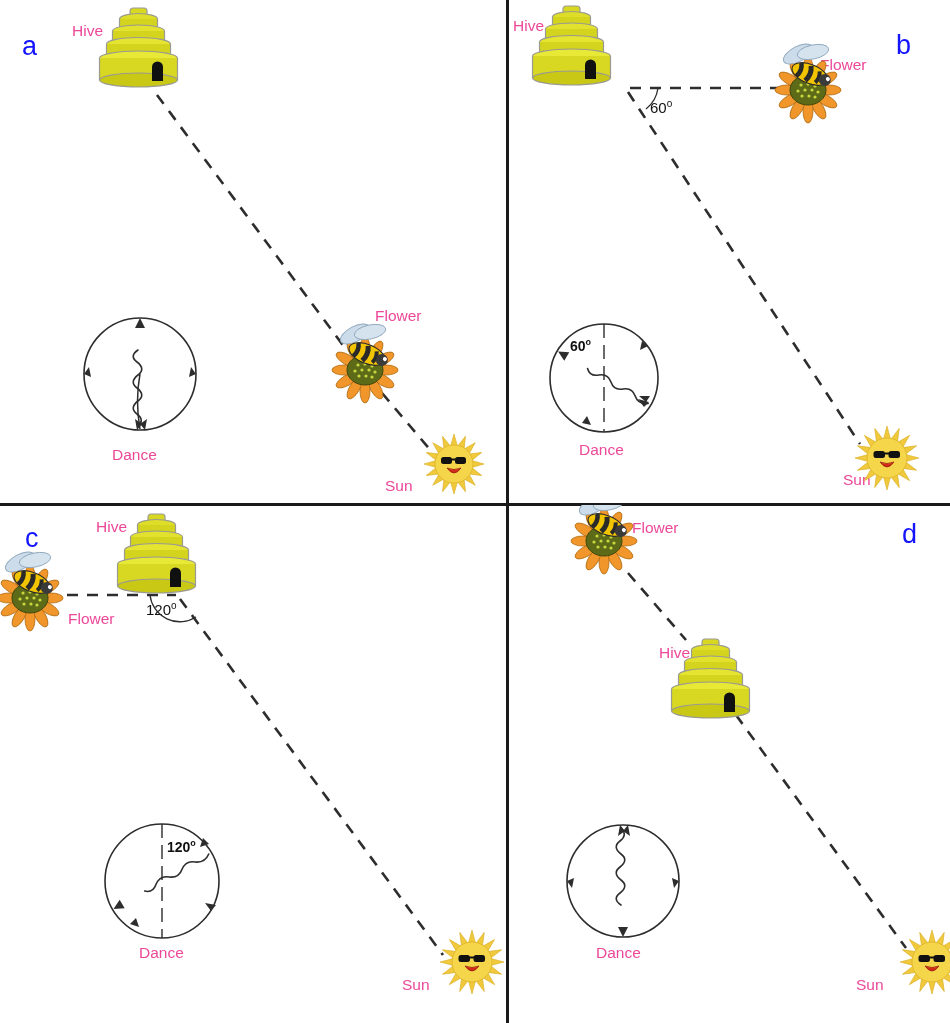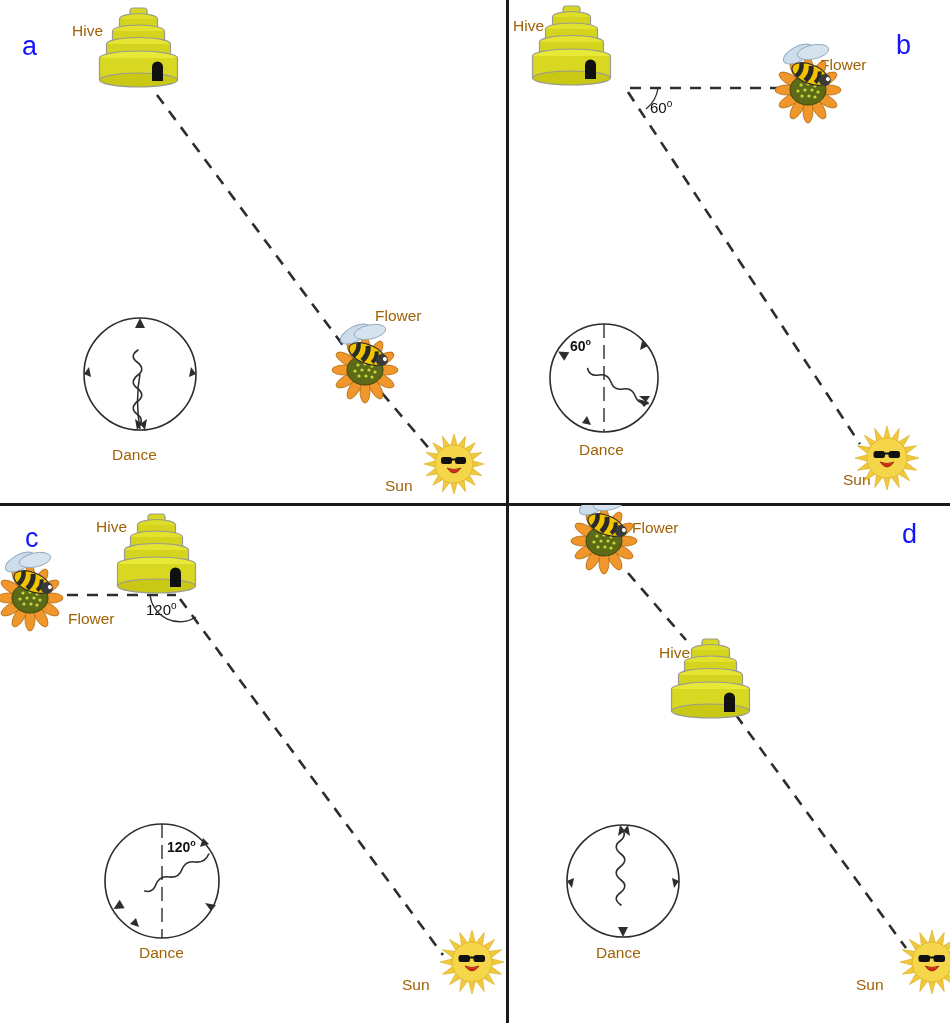--- a/index.html
+++ b/index.html
@@ -12,21 +12,21 @@
   #panel-c{left:0;top:505px;width:508px;height:518px;}
   #panel-d{left:508px;top:505px;width:442px;height:518px;}
 
   .divider{position:absolute;background:#1a1a1a;}
   #div-vert{left:506px;top:0;width:2.5px;height:1023px;}
   #div-horz{left:0;top:503px;width:950px;height:2.5px;}
 
   .panel-letter{position:absolute;color:#1414ff;font-size:27px;font-weight:400;
     font-family:"Liberation Sans",sans-serif;line-height:1;}
 
-  .lbl{position:absolute;color:#a16207;font-size:15.5px;white-space:nowrap;
+  .lbl{position:absolute;color:#ec4899;font-size:15.5px;white-space:nowrap;
     font-family:"Liberation Sans",sans-serif;line-height:1;}
   .ang-lbl{position:absolute;color:#111;font-size:15px;white-space:nowrap;
     font-family:"Liberation Sans",sans-serif;line-height:1;}
   .ang-lbl .deg{font-size:10px;vertical-align:super;}
   .dance-ang{position:absolute;color:#111;font-size:14px;font-weight:bold;white-space:nowrap;
     font-family:"Liberation Sans",sans-serif;line-height:1;}
   .dance-ang .deg{font-size:9px;vertical-align:super;}
 
   .art{position:absolute;}
   svg{display:block;overflow:visible;}

